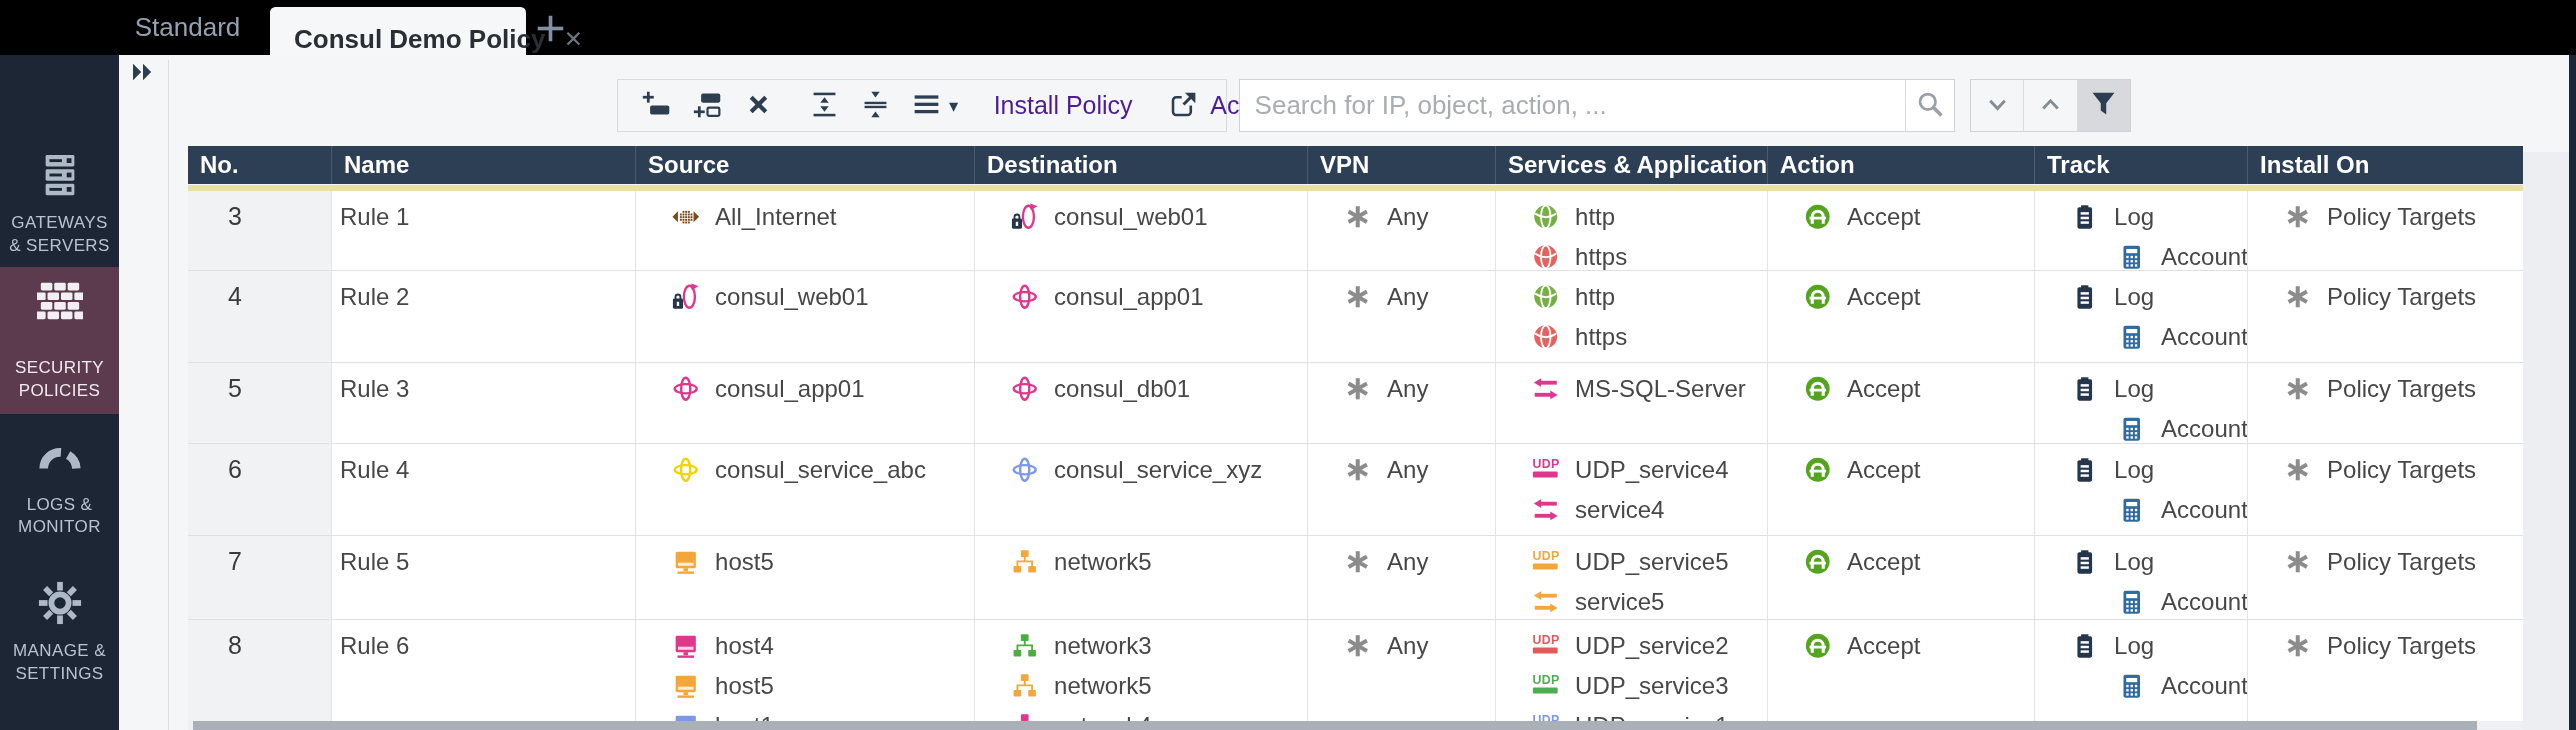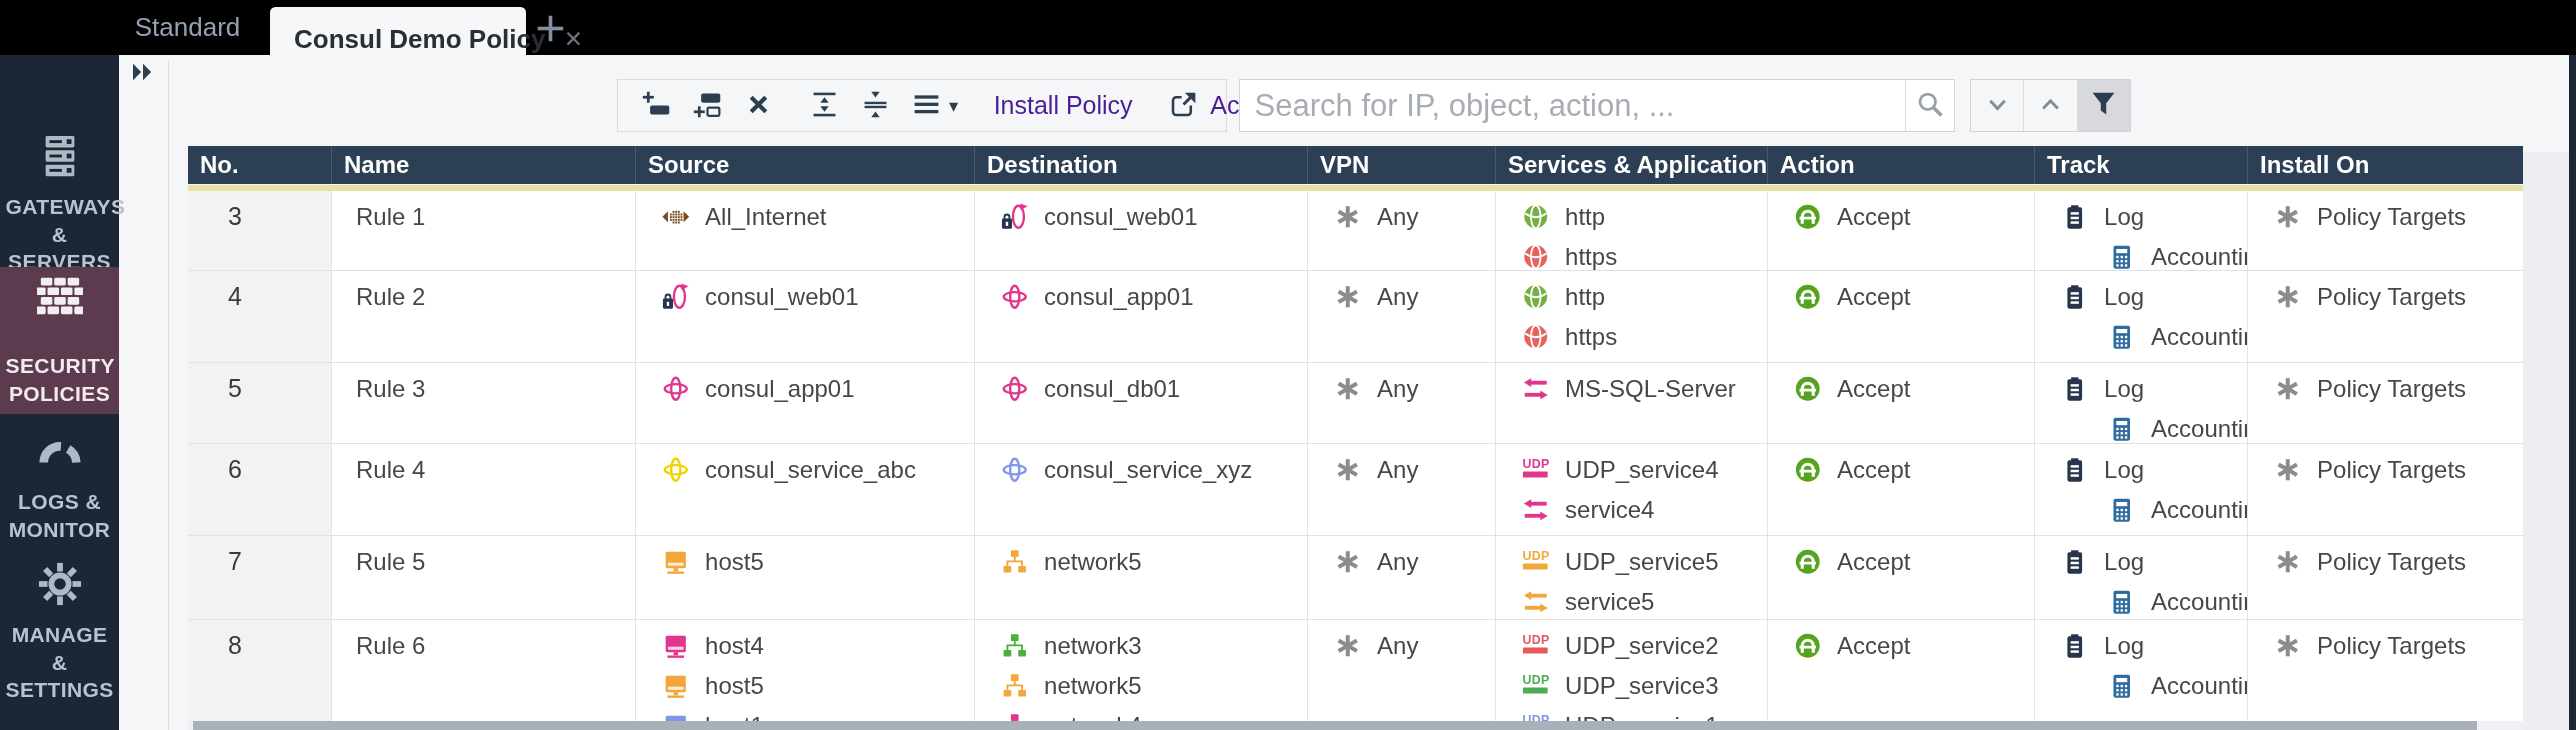--- a/index.html
+++ b/index.html
@@ -15,39 +15,39 @@
     border-radius:5.5px 5.5px 0 0;display:flex;align-items:center;padding:16px 20px 0 24px;}
   .tab-active .t-label{color:#2a2e35;font-size:26px;font-weight:bold;white-space:nowrap;}
   .tab-active .t-close{margin-left:18.3px;color:#6d757f;font-size:23px;line-height:1;}
   .tab-plus{position:absolute;left:535px;top:13px;width:31px;height:31px;}
 
   
   .sidebar{position:absolute;left:0;top:55px;width:119px;height:676px;background:#1c2634;}
   .side-item{position:absolute;left:0;width:119px;display:flex;flex-direction:column;
     align-items:center;justify-content:center;cursor:pointer;}
   .side-item .s-label{margin-top:11px;width:108px;text-align:center;color:#b9c3cf;
-    font-size:21px;line-height:1.32;letter-spacing:0.4px;font-weight:bold;}
+    font-size:17px;line-height:1.32;letter-spacing:0.4px;}
   .side-item.active{background:#5c3b4f;}
   .side-item.active .s-label{color:#f1ebef;}
 
   .edge-right{position:absolute;right:0;top:55px;width:7.3px;height:676px;background:#1c2634;}
 
   
   .collapse-arrows{position:absolute;left:131px;top:62px;}
   .vline{position:absolute;left:168px;top:60px;width:0.9px;height:670px;background:#dcdee1;}
   .tool-group{position:absolute;left:617px;top:79px;width:610px;height:53px;
     border:0.9px solid #d9dbde;display:flex;align-items:center;padding:0 13px;}
   .tbtn{display:flex;align-items:center;justify-content:center;height:44px;padding:0 10px;cursor:pointer;}
   .tdiv{width:0.9px;height:35px;background:#d9dbde;margin:0 7.3px;}
   .tlabel{color:#4c1d95;font-size:25px;white-space:nowrap;padding:0 11px;cursor:pointer;}
   .caret{color:#2c3e50;font-size:18.3px;margin-left:7.3px;}
   .searchbox{position:absolute;left:1239px;top:79px;width:716px;height:53px;background:#fff;
     border:0.9px solid #cfd2d6;display:flex;align-items:center;}
   .searchbox input{flex:1;border:none;outline:none;font-family:"Liberation Sans",sans-serif;
-    font-size:31px;color:#444;padding:0 0 0 14.6px;background:transparent;height:100%;}
+    font-size:26px;color:#444;padding:0 0 0 14.6px;background:transparent;height:100%;}
   .searchbox input::placeholder{color:#a8adb3;}
   .search-btn{width:49px;height:100%;border-left:0.9px solid #d9dbde;display:flex;
     align-items:center;justify-content:center;cursor:pointer;}
   .navgroup{position:absolute;left:1970px;top:79px;width:161px;height:53px;
     border:0.9px solid #cfd2d6;display:flex;align-items:stretch;}
   .navseg{flex:1;display:flex;align-items:center;justify-content:center;cursor:pointer;}
   .navseg + .navseg{border-left:0.9px solid #d9dbde;}
   .navseg.pressed{background:#d7d9dc;}
 
   
@@ -55,24 +55,24 @@
     display:grid;}
   .hcell{display:flex;align-items:center;padding-left:12px;color:#fff;font-size:24px;
     font-weight:bold;white-space:nowrap;overflow:hidden;border-right:0.9px solid rgba(255,255,255,.14);}
   .selbar{position:absolute;left:188px;top:185px;width:2335px;height:6.4px;background:#e9e1a3;}
   .tbody{position:absolute;left:188px;top:191px;width:2335px;height:530px;overflow:hidden;background:#fff;}
   .row{display:grid;border-bottom:0.9px solid #dfe1e4;background:#fff;}
   .cell{border-right:0.9px solid #e2e4e7;overflow:hidden;padding-top:5.5px;}
   .cell.no-cell{background:#f1f2f3;}
   .line{display:flex;align-items:center;height:40px;padding-left:26px;}
   .line.indent{padding-left:73px;}
-  .line .icon{width:27.5px;height:27.5px;flex:0 0 27.5px;display:flex;align-items:flex-start;justify-content:center;}
+  .line .icon{width:27.5px;height:27.5px;flex:0 0 27.5px;display:flex;align-items:flex-start;justify-content:center;margin-left:10px;}
   .line .lbl{margin-left:15.6px;font-size:24px;color:#474747;white-space:nowrap;cursor:pointer;}
   .num{display:flex;align-items:center;height:40px;padding-left:40px;font-size:25px;color:#3a3a3a;}
-  .namelbl{display:flex;align-items:center;height:40px;padding-left:24px;font-size:24px;color:#474747;}
+  .namelbl{display:flex;align-items:center;height:40px;padding-left:8px;font-size:24px;color:#474747;}
 
   
   .vtrack{position:absolute;left:2523px;top:152px;width:46px;height:579px;background:#eceef1;}
   .htrack{position:absolute;left:188px;top:721px;width:2335px;height:9.2px;background:#eef0f3;}
   .hthumb{position:absolute;left:4.6px;top:0;width:2284px;height:9.2px;background:#a9b0b8;}
 </style>
 </head>
 <body>
 
 <div class="stage">

